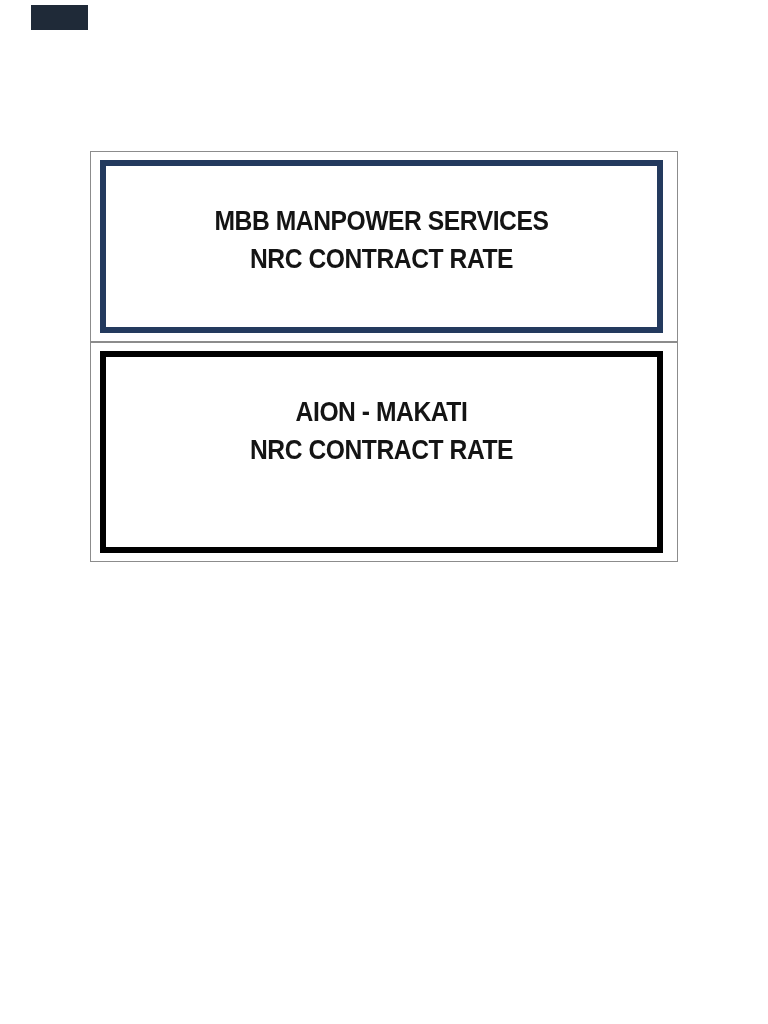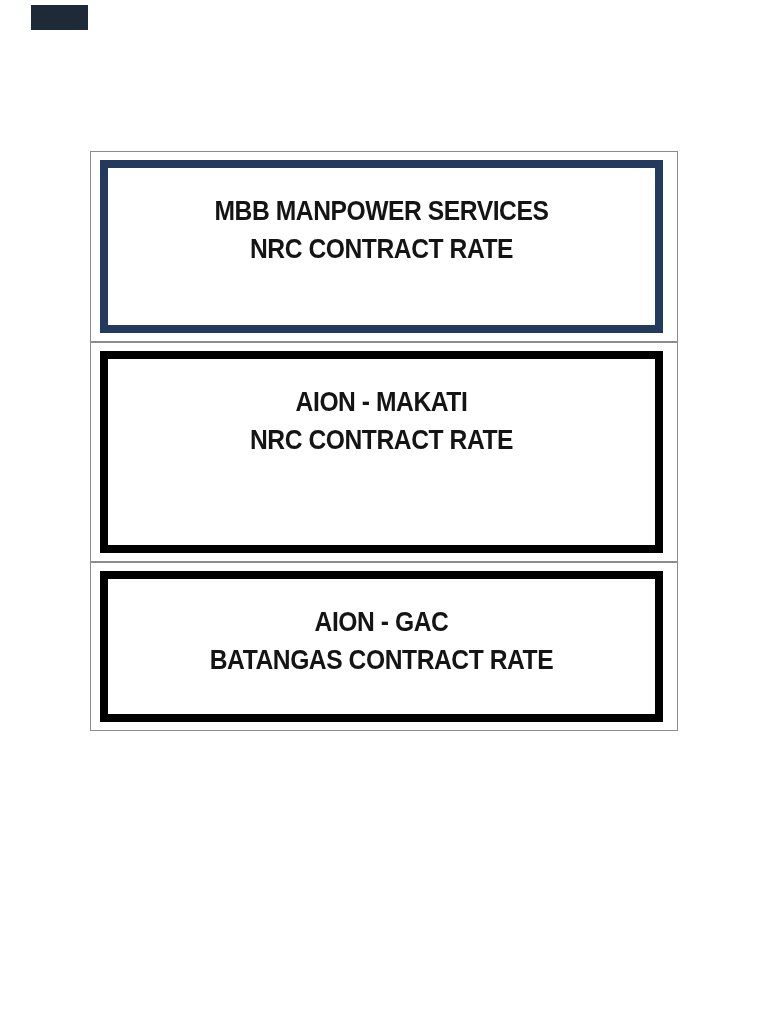--- a/index.html
+++ b/index.html
@@ -29,23 +29,23 @@
     width: 100%;
     background: #ffffff;
     border: 1px solid #8c8c8c;
   }
   .cell-1 { height: 191px; }
   .cell-2 { height: 220px; }
   .cell-3 { height: 169px; }
   .card {
     height: calc(100% - 16px);
     margin: 8px 14px 8px 9px;
-    border: 8px solid #c4b5fd;
+    border: 6px solid #c4b5fd;
     background: #ffffff;
-    padding-top: 24px;
+    padding-top: 36px;
     text-align: center;
   }
   .title-line {
     font-size: 28px;
     font-weight: 700;
     line-height: 38px;
     color: #141414;
     letter-spacing: -0.5px;
     transform: scaleX(0.88);
     transform-origin: 50% 50%;
@@ -68,21 +68,15 @@
       </div>
     </div>
 
     <div class="cell cell-2">
       <div class="card" style="border-color: rgb(0, 0, 0);">
         <div class="title-line">AION - MAKATI</div>
         <div class="title-line">NRC CONTRACT RATE</div>
       </div>
     </div>
 
-    <div class="cell cell-3">
-      <div class="card" style="border-color: rgb(0, 0, 0);">
-        <div class="title-line">AION - GAC</div>
-        <div class="title-line">BATANGAS CONTRACT RATE</div>
-      </div>
-    </div>
 
   </div>
 </div>
 
 </body></html>

